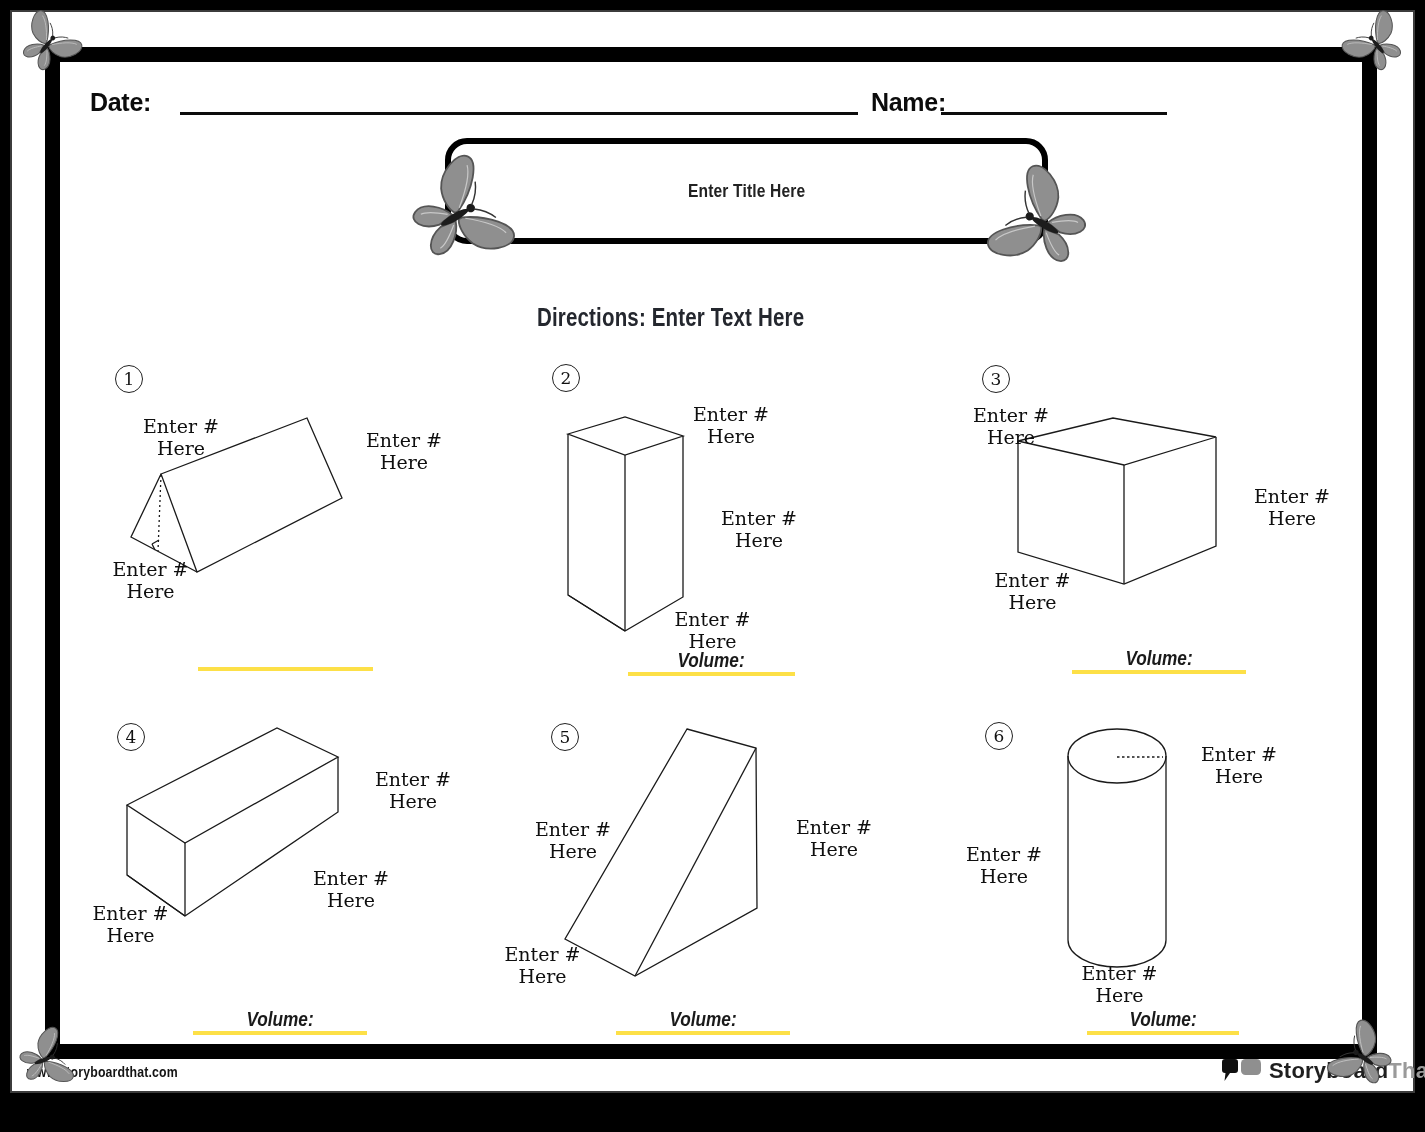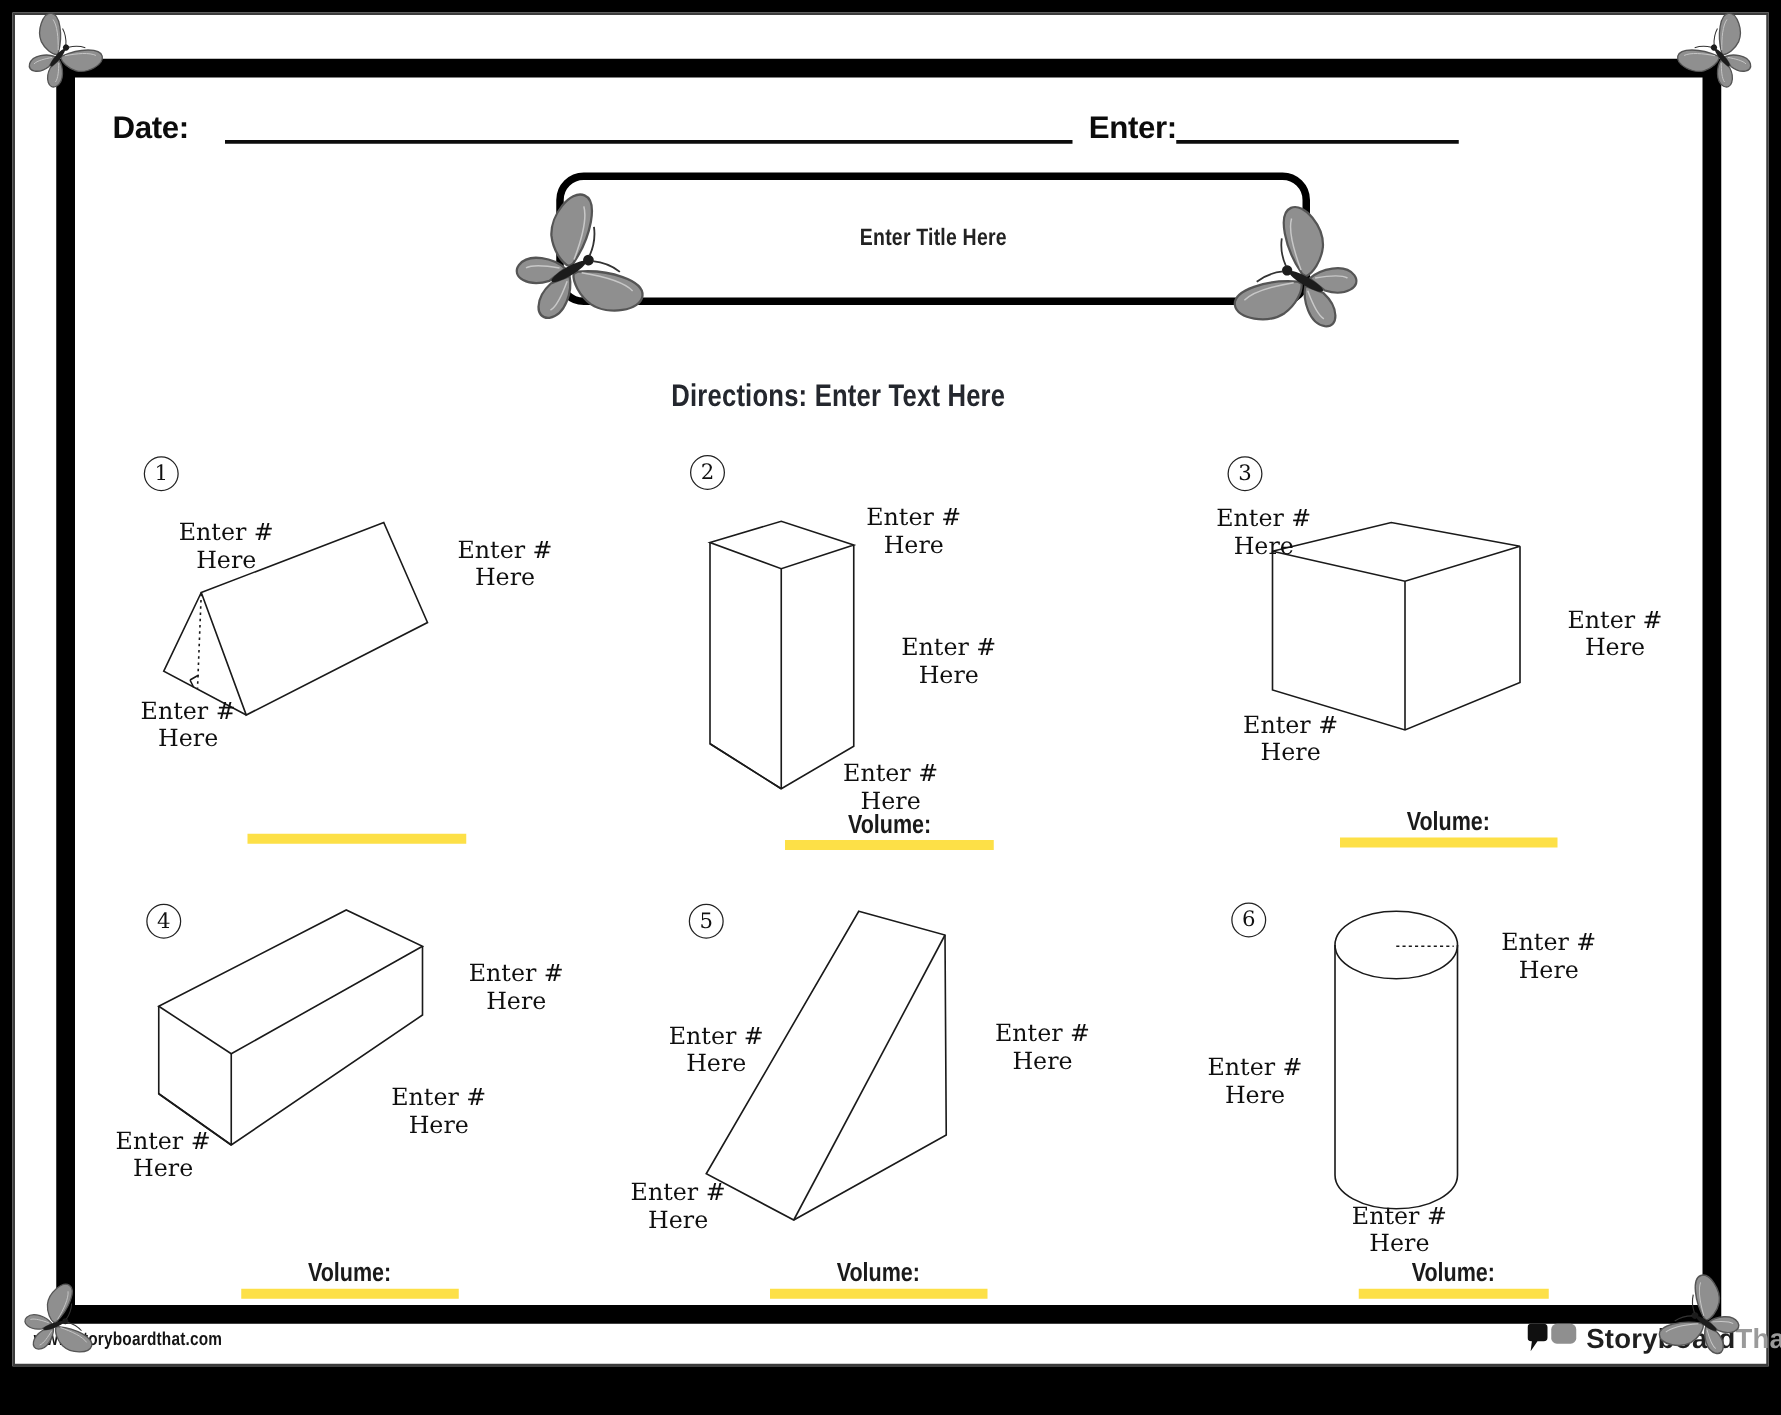--- a/index.html
+++ b/index.html
@@ -21,40 +21,40 @@
   .directions{font-size:25px;letter-spacing:0.2px;transform-origin:left center;color:#24272e;}
   
   .cell{position:absolute;}
   .num{width:26px;height:26px;border:1.6px solid #222;border-radius:50%;
        display:flex;align-items:center;justify-content:center;
        font-family:"DejaVu Serif",serif;font-size:17px;color:#111;}
   .dim{font-family:"DejaVu Serif",serif;font-size:19px;line-height:22px;color:#0f0f0f;
        text-align:center;}
   .shape-svg{position:absolute;left:0;top:0;}
   .shape-svg path,.shape-svg ellipse{fill:none;stroke:#1a1a1a;stroke-width:1.3;}
-  .volume{border-bottom:8px solid #fde047;display:flex;justify-content:center;
-          align-items:flex-start;height:24px;}
+  .volume{border-bottom:4px solid #fde047;display:flex;justify-content:center;
+          align-items:flex-start;height:24px;font-style:italic;}
   .volume .cond{font-size:21px;color:#1a1a1a;}
   
   .url{font-size:15px;letter-spacing:0.2px;transform-origin:left center;color:#141414;}
   .logo-text{font-size:22px;font-weight:700;letter-spacing:0.2px;color:#1f1f1f;}
   .logo-gray{color:#9a9a9a;}
   .bfly{pointer-events:none;}
   .bfly svg{width:100%;height:100%;display:block;}
 </style>
 </head>
 <body>
 
 <div class="abs page"></div>
 
 <div class="abs frame"></div>
 
 <div class="abs hdr-label" style="left:90px;top:88px;">Date:</div>
 <div class="abs fill-line" style="left:180px;top:84px;width:678px;height:28px;"></div>
-<div class="abs hdr-label" style="left:871px;top:88px;">Enter:</div>
+<div class="abs hdr-label" style="left:871px;top:88px;">Name:</div>
 <div class="abs fill-line" style="left:941px;top:84px;width:226px;height:28px;"></div>
 
 <div class="abs titlebox">
   <span class="cond title-text">Enter Title Here</span>
 </div>
 
 <span class="abs cond directions" style="left:537px;top:303px;">Directions: Enter Text Here</span>
 
 <div class="cell" style="left:90px;top:355px;width:400px;height:320px;">
   <svg class="shape-svg" width="400" height="320" viewBox="0 0 400 320">

